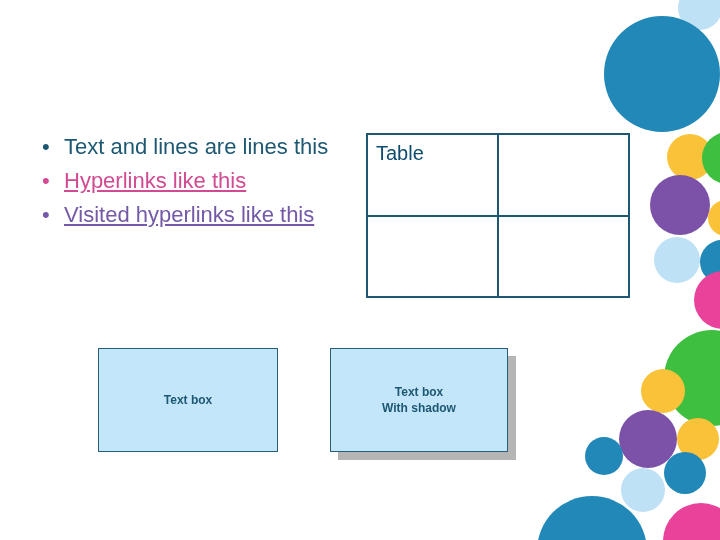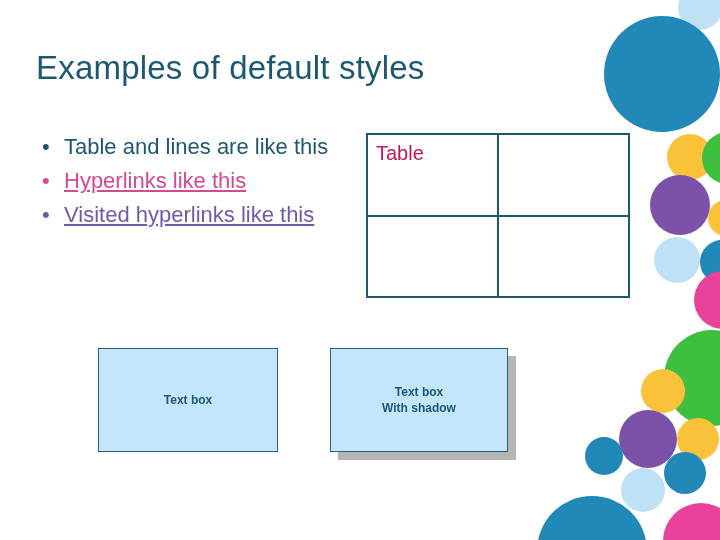--- a/index.html
+++ b/index.html
@@ -84,21 +84,21 @@
     table-layout: fixed;
   }
   #table td {
     border: 2px solid #1d5872;
     width: 50%;
     height: 50%;
     vertical-align: top;
     padding: 6px 8px;
     font-size: 20px;
     line-height: 24px;
-    color: #be185d;
+    color: #0c4a6e;
   }
 
   
   .textbox {
     position: absolute;
     background: #c3e6fa;
     border: 1.5px solid #2a6077;
     box-sizing: border-box;
     display: flex;
     align-items: center;
@@ -142,25 +142,24 @@
       <div class="dot" style="left: 641px; top: 369px; width: 44px; height: 44px; background: rgb(249, 194, 57);"></div>
       <div class="dot" style="left: 619px; top: 410px; width: 58px; height: 58px; background: rgb(123, 82, 168);"></div>
       <div class="dot" style="left: 677px; top: 418px; width: 42px; height: 42px; background: rgb(249, 194, 57);"></div>
       <div class="dot" style="left: 585px; top: 437px; width: 38px; height: 38px; background: rgb(33, 136, 184);"></div>
       <div class="dot" style="left: 664px; top: 452px; width: 42px; height: 42px; background: rgb(33, 136, 184);"></div>
       <div class="dot" style="left: 621px; top: 468px; width: 44px; height: 44px; background: rgb(191, 225, 245);"></div>
       <div class="dot" style="left: 537px; top: 496px; width: 110px; height: 110px; background: rgb(33, 136, 184);"></div>
       <div class="dot" style="left: 663px; top: 503px; width: 76px; height: 76px; background: rgb(232, 66, 154);"></div>
     </div>
 
-  <div id="title">Examples of default styles</div>
 
   <ul id="bullets">
     <li class="normal">
-      <span class="marker">•</span><span class="txt">Table and lines are like this</span>
+      <span class="marker">•</span><span class="txt">Text and lines are lines this</span>
     </li>
     <li class="link">
       <span class="marker">•</span><span class="txt">Hyperlinks like this</span>
     </li>
     <li class="visited">
       <span class="marker">•</span><span class="txt">Visited hyperlinks like this</span>
     </li>
   </ul>
 
   <table id="table">

